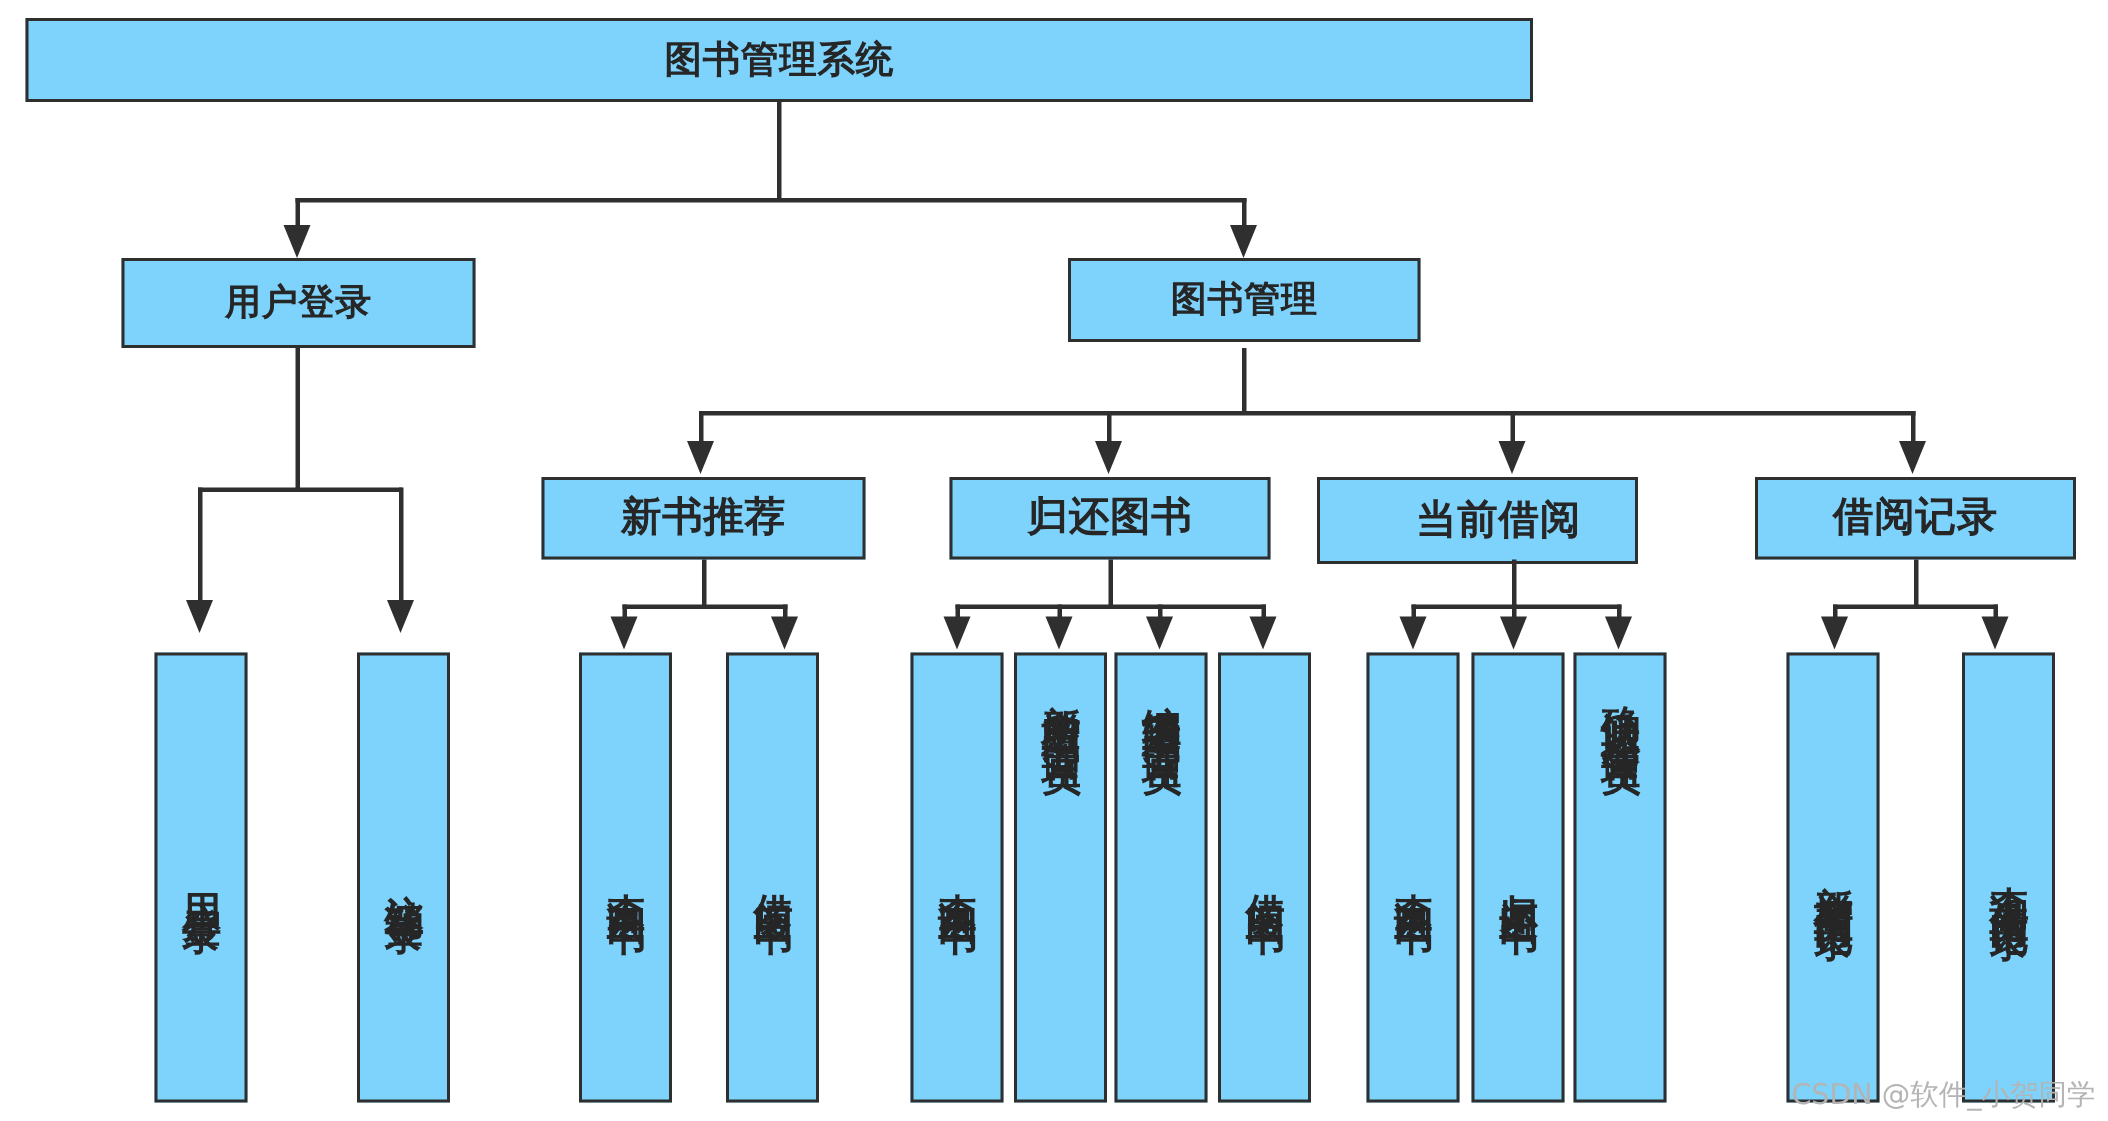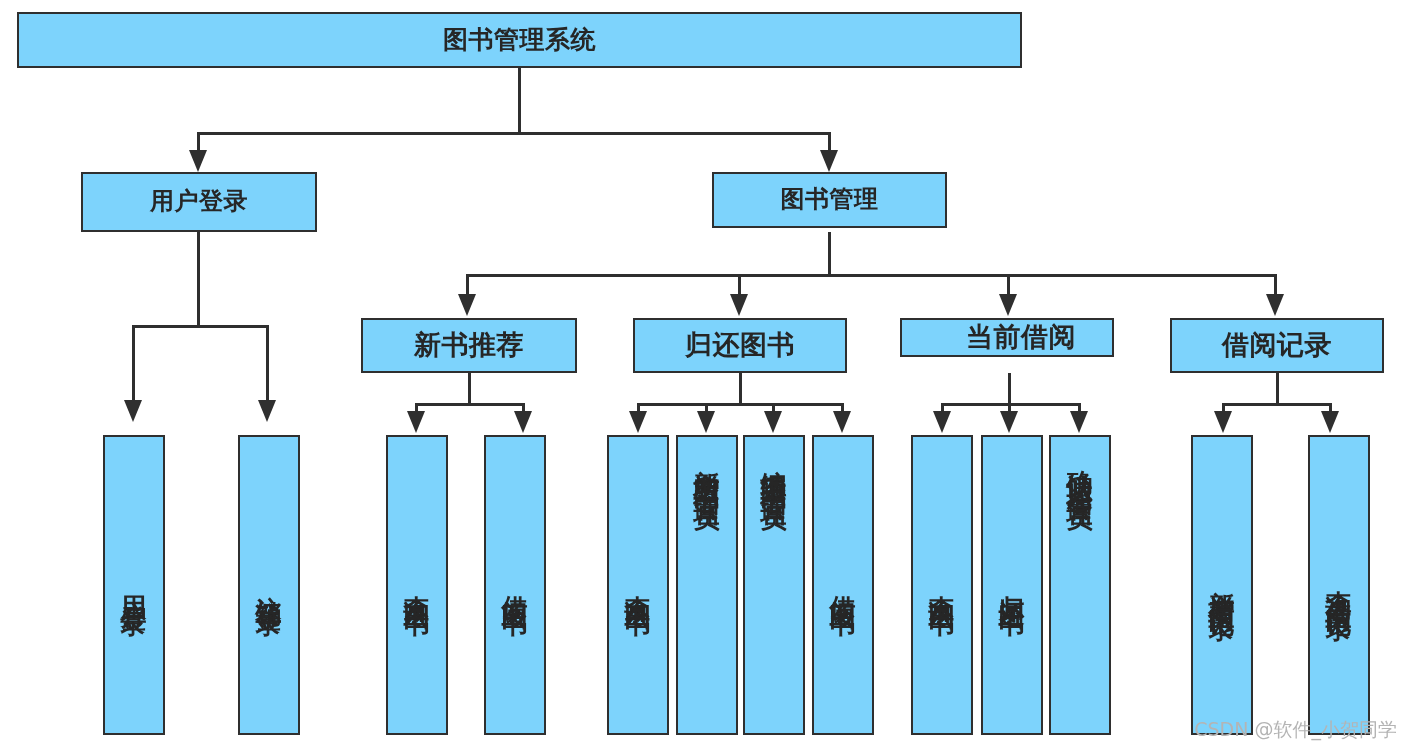--- a/index.html
+++ b/index.html
@@ -139,21 +139,21 @@
   <div class="arrow" style="left:1266px; top:294px;"></div>
 
   <div class="node lvl3" style="left:361px; top:318px; width:216px; height:55px;">
     <span class="label">新书推荐</span>
   </div>
 
   <div class="node lvl3" style="left:633px; top:318px; width:214px; height:55px;">
     <span class="label">归还图书</span>
   </div>
 
-  <div class="node lvl3" style="left:900px; top:318px; width:214px; height:39px;padding-left:28px;">
+  <div class="node lvl3" style="left:878px; top:318px; width:214px; height:58px;padding-left:28px;">
     <span class="label">当前借阅</span>
   </div>
 
   <div class="node lvl3" style="left:1170px; top:318px; width:214px; height:55px;">
     <span class="label">借阅记录</span>
   </div>
 
   <div class="ln v" style="left:468px; top:373px; width:3px; height:32px;"></div>
   <div class="ln h" style="left:415px; top:403px; width:110px; height:3px;"></div>
   <div class="ln v" style="left:415px; top:403px; width:3px; height:14px;"></div>

